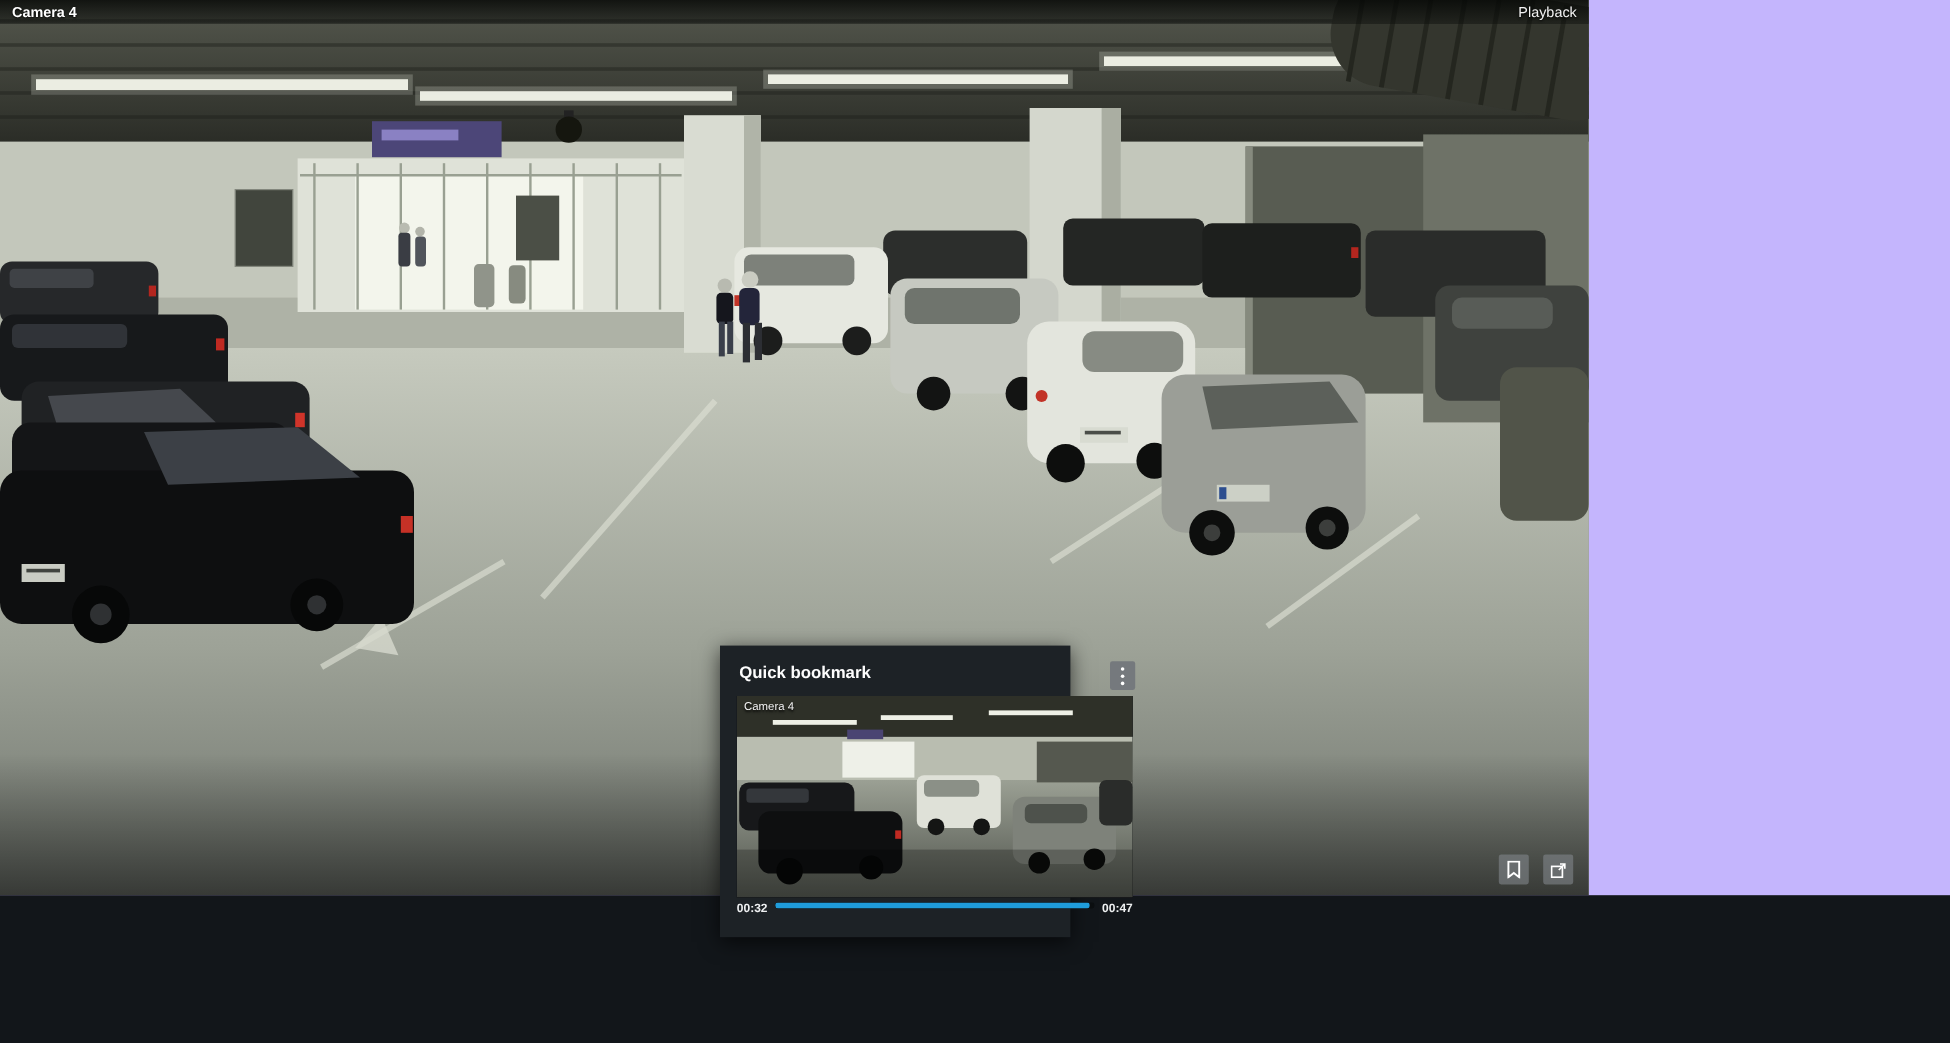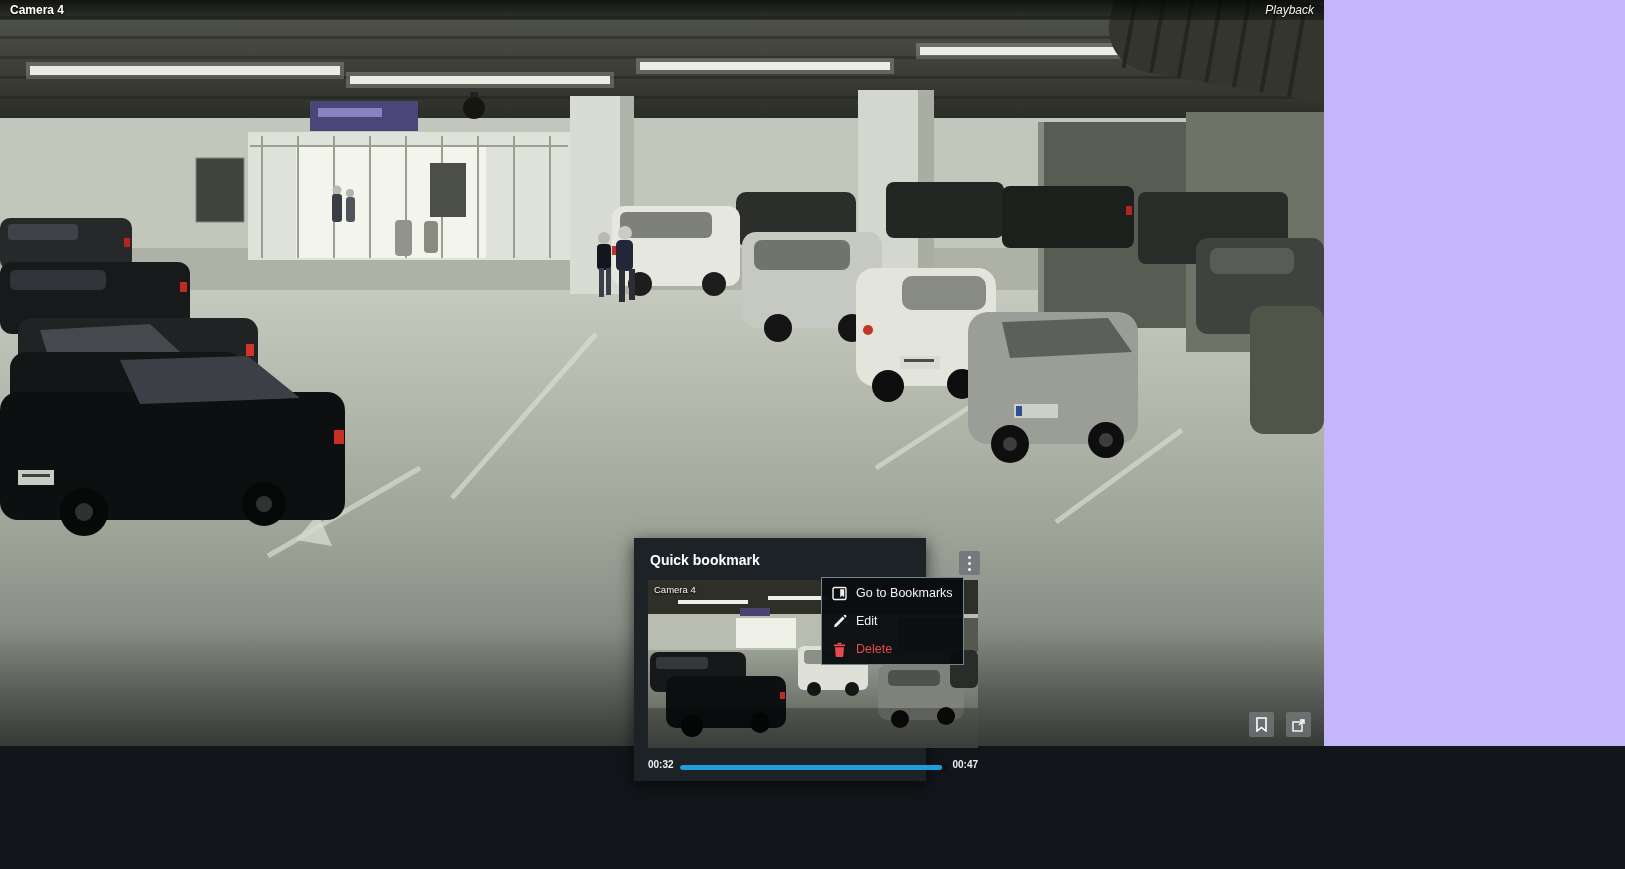--- a/index.html
+++ b/index.html
@@ -6,34 +6,34 @@
   #stage{position:relative;width:1625px;height:869px;background:#c4b5fd;overflow:hidden;
          font-family:"Liberation Sans",sans-serif;-webkit-font-smoothing:antialiased;}
   .abs{position:absolute;}
 
   
   #video{left:0;top:0;width:1324px;height:746px;background:#8f948c;overflow:hidden;}
   #vbar{left:0;top:0;width:1324px;height:20px;box-sizing:border-box;z-index:10;
         background:linear-gradient(rgba(6,8,6,.85),rgba(12,14,12,.45));
         display:flex;justify-content:space-between;align-items:center;padding:0 10px;}
   #vbar .cam{color:#fff;font-size:12px;font-weight:bold;text-shadow:0 1px 2px #000;}
-  #vbar .mode{color:#f2f2f2;font-size:12px;text-shadow:0 1px 2px #000;font-style:italic;}
+  #vbar .mode{color:#f2f2f2;font-size:12px;text-shadow:0 1px 2px #000;}
   .vbtn{width:25px;height:25px;background:rgba(128,133,137,.62);border-radius:2px;
         display:flex;align-items:center;justify-content:center;z-index:11;}
 
   
-  #popup{left:634px;top:538px;width:292px;height:243px;background:#1d2226;z-index:40;
+  #popup{left:600px;top:538px;width:292px;height:243px;background:#1d2226;z-index:40;
          box-shadow:0 4px 16px rgba(0,0,0,.65);}
   #popupTitle{left:16px;top:14px;font-size:14px;font-weight:bold;color:#fdfdfd;}
   #kebab{left:325px;top:13px;width:21px;height:24px;background:#75797d;border-radius:2px;
          display:flex;flex-direction:column;align-items:center;justify-content:center;gap:3px;}
   #kebab i{width:3px;height:3px;background:#fff;border-radius:50%;display:block;}
   #thumb{left:14px;top:42px;width:330px;height:168px;background:#0c0e10;overflow:hidden;}
   #thumbLabel{left:6px;top:4px;font-size:9.5px;color:#f4f4f4;text-shadow:0 1px 2px #000;z-index:3;}
-  #progRow{left:14px;top:214px;width:330px;height:18px;display:flex;align-items:flex-end;gap:6px;}
+  #progRow{left:14px;top:214px;width:330px;height:18px;display:flex;align-items:flex-start;gap:6px;}
   .ptime{font-size:10px;font-weight:bold;color:#eef0f1;}
   #ptrack{flex:1;height:5px;background:#0b0e10;border-radius:2px;overflow:hidden;}
   #pfill{height:100%;background:#1f9cdb;border-radius:2px;}
 
   
   #ctxmenu{left:821px;top:577px;width:143px;background:rgba(10,13,15,.97);
            border:1px solid #73858f;box-sizing:border-box;z-index:45;padding:1px 0;}
   .mi{display:flex;align-items:center;gap:9px;height:28px;padding:0 10px;font-size:12.5px;color:#f1f2f3;white-space:nowrap;}
   .mi.danger{color:#e8494d;}
   .mi svg{flex:0 0 auto;}
@@ -314,38 +314,14 @@
 
     <div class="abs" id="progRow">
       <span class="ptime">00:32</span>
       <div id="ptrack">
         <div id="pfill" style="width: 98.5%; background: rgb(31, 156, 219);"></div>
       </div>
       <span class="ptime">00:47</span>
     </div>
   </div>
 
-  <div class="abs" id="ctxmenu">
-    <div class="mi">
-      <svg width="15" height="15" viewBox="0 0 15 15">
-        <rect x="1" y="1.5" width="13" height="12" rx="1.5" fill="none" stroke="#f1f2f3" stroke-width="1.4"></rect>
-        <path d="M8.2 3.2h4v8l-2-1.8-2 1.8z" fill="#f1f2f3"></path>
-      </svg>
-      <span>Go to Bookmarks</span>
-    </div>
-    <div class="mi">
-      <svg width="15" height="15" viewBox="0 0 15 15">
-        <path d="M2 13.2 L2.8 10.4 L10.6 2.6 L12.6 4.6 L4.8 12.4 Z" fill="#f1f2f3"></path>
-        <path d="M11.4 1.8 L13.4 3.8 L14.2 3 C14.6 2.6 14.6 2 14.2 1.6 L13.6 1 C13.2 .6 12.6 .6 12.2 1 Z" fill="#f1f2f3"></path>
-      </svg>
-      <span>Edit</span>
-    </div>
-    <div class="mi danger">
-      <svg width="15" height="15" viewBox="0 0 15 15">
-        <rect x="2" y="2.4" width="11" height="1.8" fill="#e8494d"></rect>
-        <rect x="5.5" y="0.8" width="4" height="1.6" fill="#e8494d"></rect>
-        <path d="M3 5.2h9l-.7 9a1 1 0 0 1-1 .8H4.7a1 1 0 0 1-1-.8z" fill="#e8494d"></path>
-      </svg>
-      <span>Delete</span>
-    </div>
-  </div>
 
 </div>
 
 </body></html>

